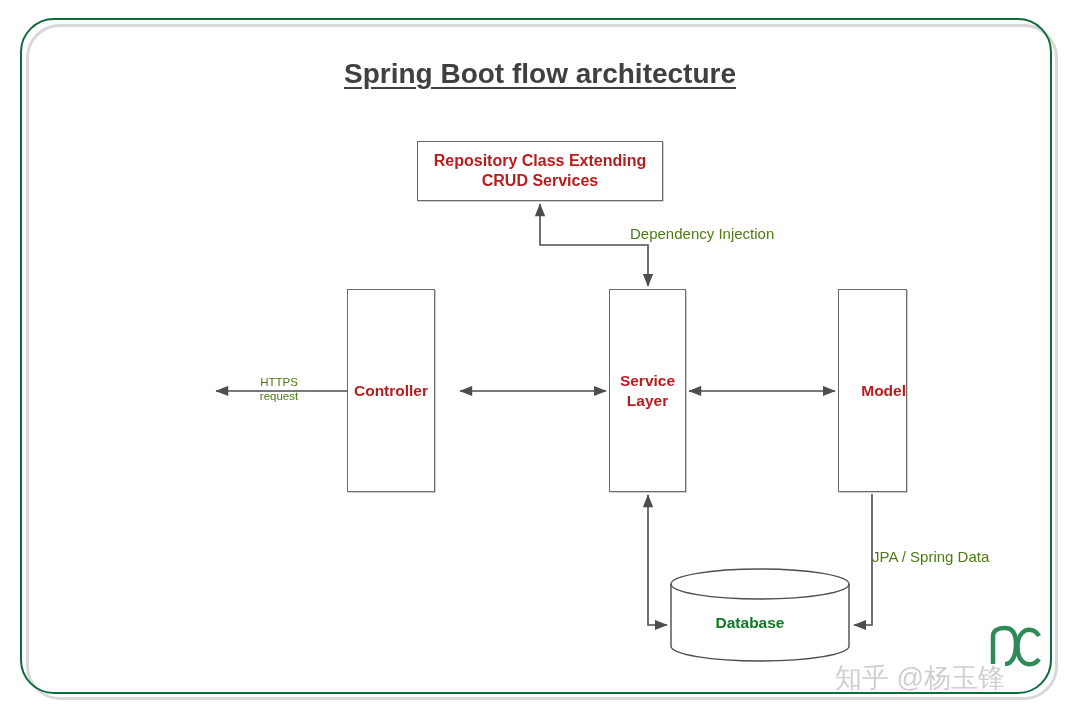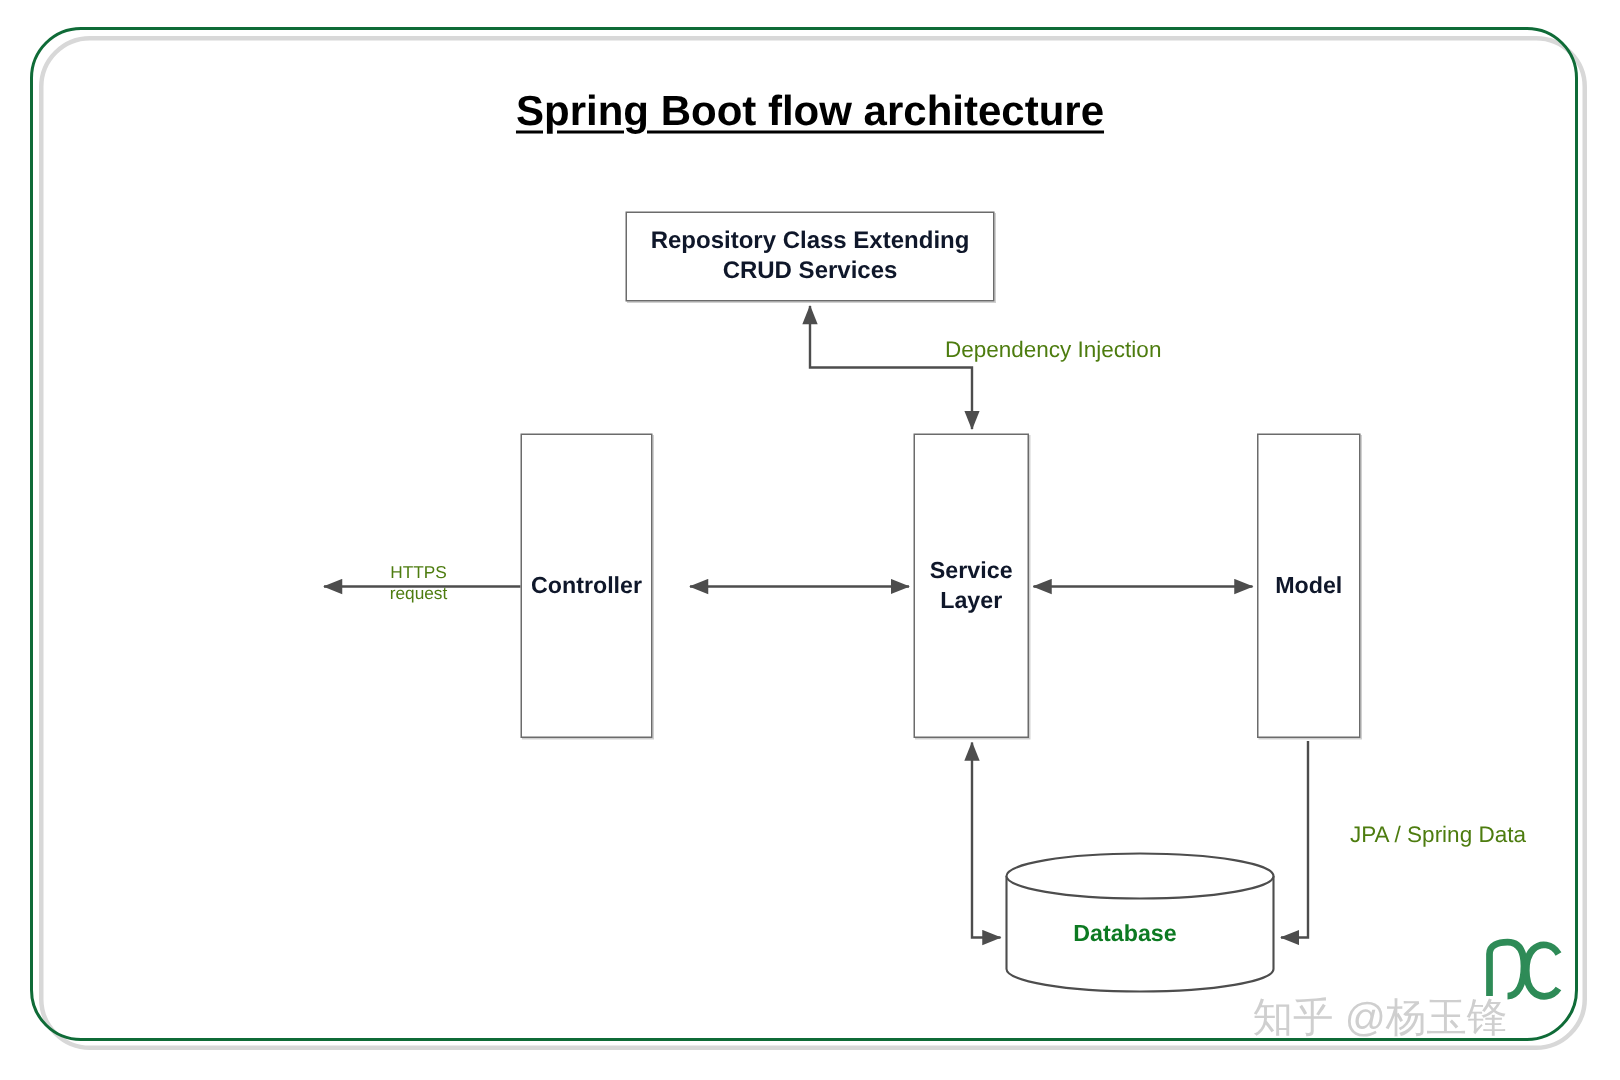--- a/index.html
+++ b/index.html
@@ -42,37 +42,37 @@
 
   
   .title {
     position: absolute;
     left: 0;
     top: 58px;
     width: 1080px;
     text-align: center;
     font-size: 28px;
     font-weight: bold;
-    color: #000000;
+    color: #404040;
     text-decoration: underline;
     text-underline-offset: 4px;
     letter-spacing: 0px;
   }
 
   
   .node {
     position: absolute;
     box-sizing: border-box;
     border: 1.3px solid #6b6b6b;
     background: #ffffff;
     display: flex;
     align-items: center;
     justify-content: center;
     text-align: center;
-    color: #0f172a;
+    color: #b91c1c;
     font-weight: bold;
     font-size: 15.5px;
     line-height: 1.25;
     box-shadow: 1px 1px 0 rgba(120,120,120,0.35);
   }
   .node.repo {
     left: 417px;
     top: 141px;
     width: 246px;
     height: 60px;
@@ -94,20 +94,21 @@
     left: 609px;
     top: 289px;
     width: 77px;
     height: 203px;
   }
   .node.model {
     left: 838px;
     top: 289px;
     width: 69px;
     height: 203px;
+    justify-content: flex-end;
   }
 
   
   .db {
     position: absolute;
     left: 670px;
     top: 568px;
     width: 180px;
     height: 94px;
   }
@@ -242,21 +243,21 @@
     <div class="db-label">Database</div>
   </div>
 
   <div class="edge-label" style="left:630px; top:225px;">Dependency Injection</div>
 
   <div class="edge-label small" style="left:250px; top:375px; width:58px;">
     <div>HTTPS</div>
     <div>request</div>
   </div>
 
-  <div class="edge-label" style="left:900px; top:548px;">JPA / Spring Data</div>
+  <div class="edge-label" style="left:872px; top:548px;">JPA / Spring Data</div>
 
   <div class="logo-mark">
     <svg width="60" height="48" viewBox="0 0 60 48">
       <path d="M8,40 L8,12 C8,6 14,4 20,4 C27,4 31,9 31,20 C31,32 27,40 20,40" fill="none" stroke="#2e8b57" stroke-width="4.5"></path>
       <path d="M54,12 C50,5 42,4 37,9 C31,15 31,31 37,37 C42,42 50,41 54,35" fill="none" stroke="#2e8b57" stroke-width="4.5"></path>
     </svg>
   </div>
 
   <div class="watermark">知乎 @杨玉锋</div>
 

